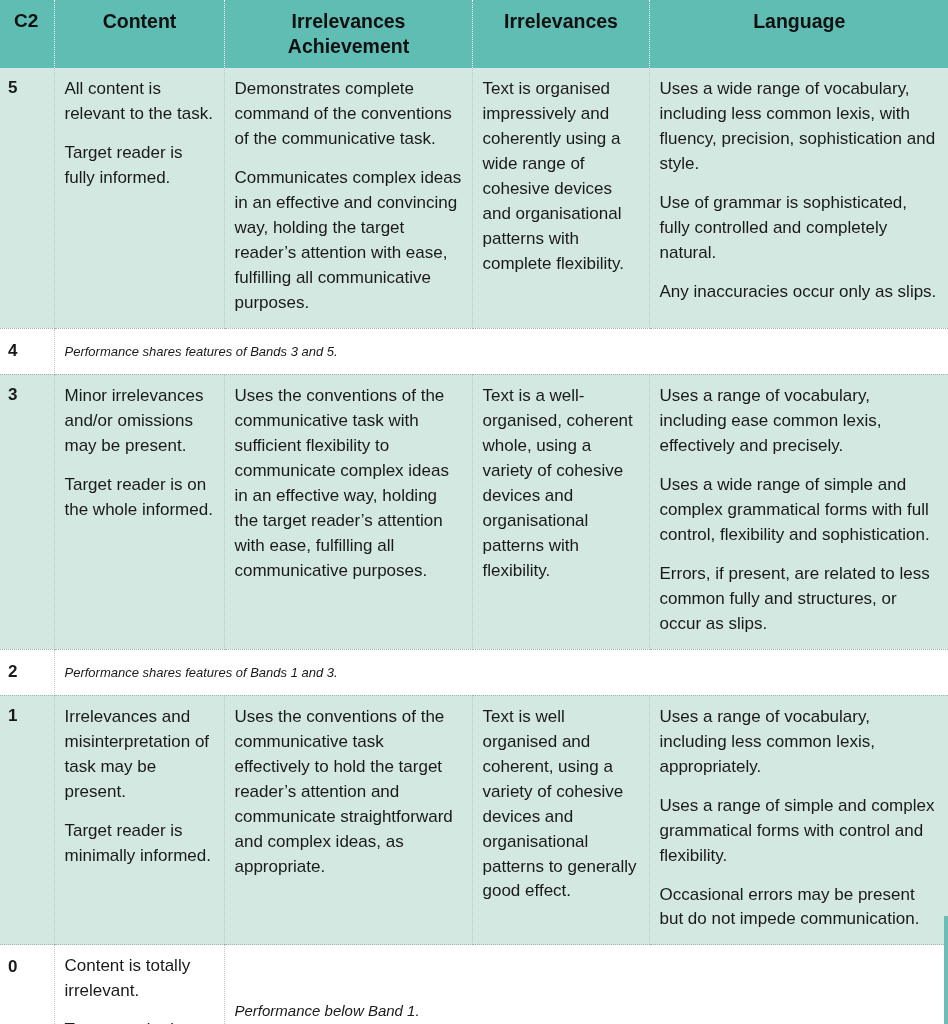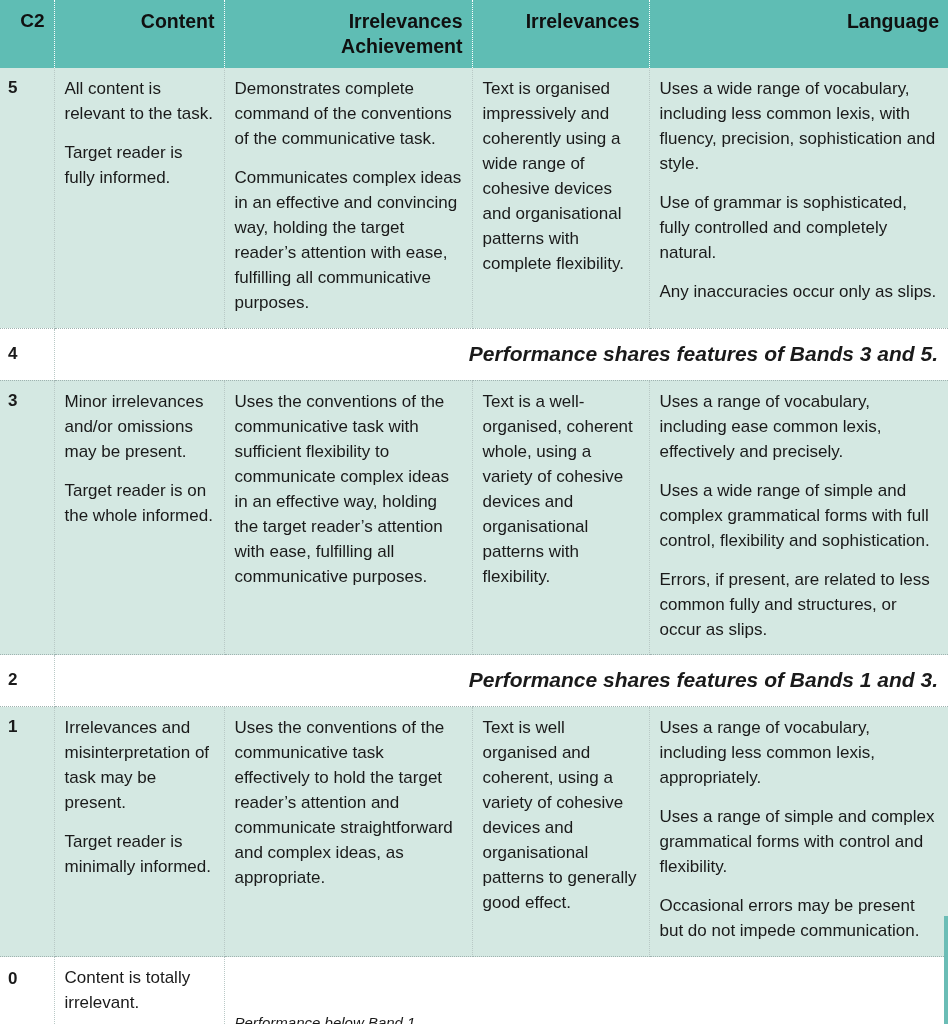--- a/index.html
+++ b/index.html
@@ -28,21 +28,21 @@
   col.c-comm   { width: 248px; }
   col.c-org    { width: 177px; }
   col.c-lang   { width: 299px; }
 
   
   thead th {
     background: #5fbdb4;
     color: #101010;
     font-size: 19.5px;
     font-weight: bold;
-    text-align: right;
+    text-align: center;
     vertical-align: top;
     padding: 9px 9px 9px 10px;
     line-height: 1.28;
     border-right: 1.5px dotted #ffffff;
     height: 62px;
   }
   thead th.band-head {
     padding-left: 8px;
     font-size: 19px;
   }
@@ -72,25 +72,24 @@
   
   tr.shaded td { background: #d4e8e2; }
 
   
   tr.plain td {
     background: #ffffff;
     padding-top: 10px;
     padding-bottom: 10px;
   }
   tr.plain td.span-note {
-    text-align: right;
+    text-align: left;
     font-style: italic;
-    font-size: 21px;
+    font-size: 13px;
     vertical-align: middle;
-    font-weight: bold;
   }
   tr.plain td.band-no { vertical-align: middle; }
 
   
   tr.zero td { background: #ffffff; border-bottom: none; }
   tr.zero td.span-note {
     text-align: left;
     font-style: italic;
     font-size: 15px;
     vertical-align: middle;

